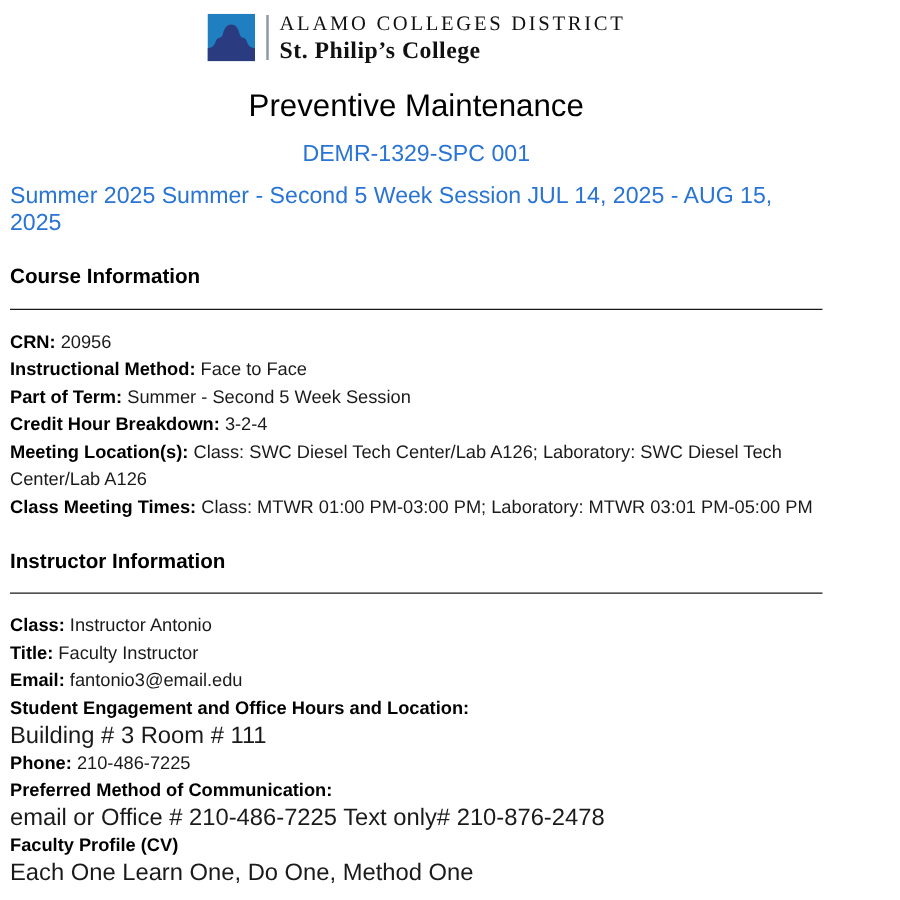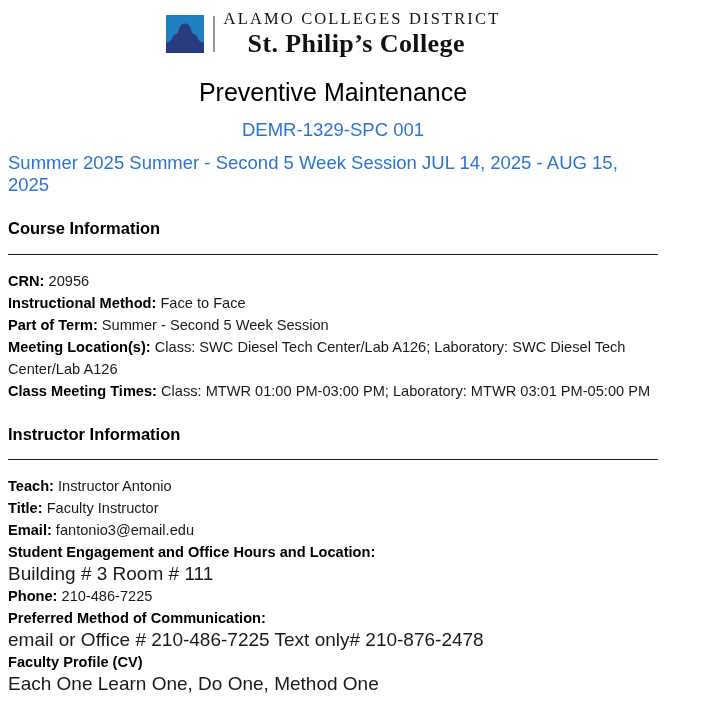--- a/index.html
+++ b/index.html
@@ -56,26 +56,25 @@
   .logo-district {
     font-family: "Liberation Serif", "DejaVu Serif", serif;
     font-size: 16.5px;
     letter-spacing: 2.15px;
     color: #111111;
     white-space: nowrap;
     padding-bottom: 3px;
   }
   .logo-college {
     font-family: "Liberation Serif", "DejaVu Serif", serif;
-    font-size: 26px;
+    font-size: 19px;
     font-weight: bold;
     letter-spacing: 0.4px;
     color: #111111;
     white-space: nowrap;
-    margin-left: 24px;
   }
 
   
   .course-title {
     text-align: center;
     font-size: 25px;
     font-weight: normal;
     color: #000000;
     margin: 14px 0 0 0;
     line-height: 1.2;
@@ -171,35 +170,39 @@
       </p>
       <p class="row">
         <span class="lbl">Instructional Method:</span>
         <span class="val">Face to Face</span>
       </p>
       <p class="row">
         <span class="lbl">Part of Term:</span>
         <span class="val">Summer - Second 5 Week Session</span>
       </p>
       <p class="row">
+        <span class="lbl">Credit Hour Breakdown:</span>
+        <span class="val">3-2-4</span>
+      </p>
+      <p class="row">
         <span class="lbl">Meeting Location(s):</span>
         <span class="val">Class: SWC Diesel Tech Center/Lab A126; Laboratory: SWC Diesel Tech Center/Lab A126</span>
       </p>
       <p class="row">
         <span class="lbl">Class Meeting Times:</span>
         <span class="val">Class: MTWR 01:00 PM-03:00 PM; Laboratory: MTWR 03:01 PM-05:00 PM</span>
       </p>
     </div>
   </div>
 
   <div class="section">
     <div class="section-heading">Instructor Information</div>
     <div class="section-body">
       <p class="row">
-        <span class="lbl">Teach:</span>
+        <span class="lbl">Class:</span>
         <span class="val">Instructor Antonio</span>
       </p>
       <p class="row">
         <span class="lbl">Title:</span>
         <span class="val">Faculty Instructor</span>
       </p>
       <p class="row">
         <span class="lbl">Email:</span>
         <span class="val">fantonio3@email.edu</span>
       </p>

